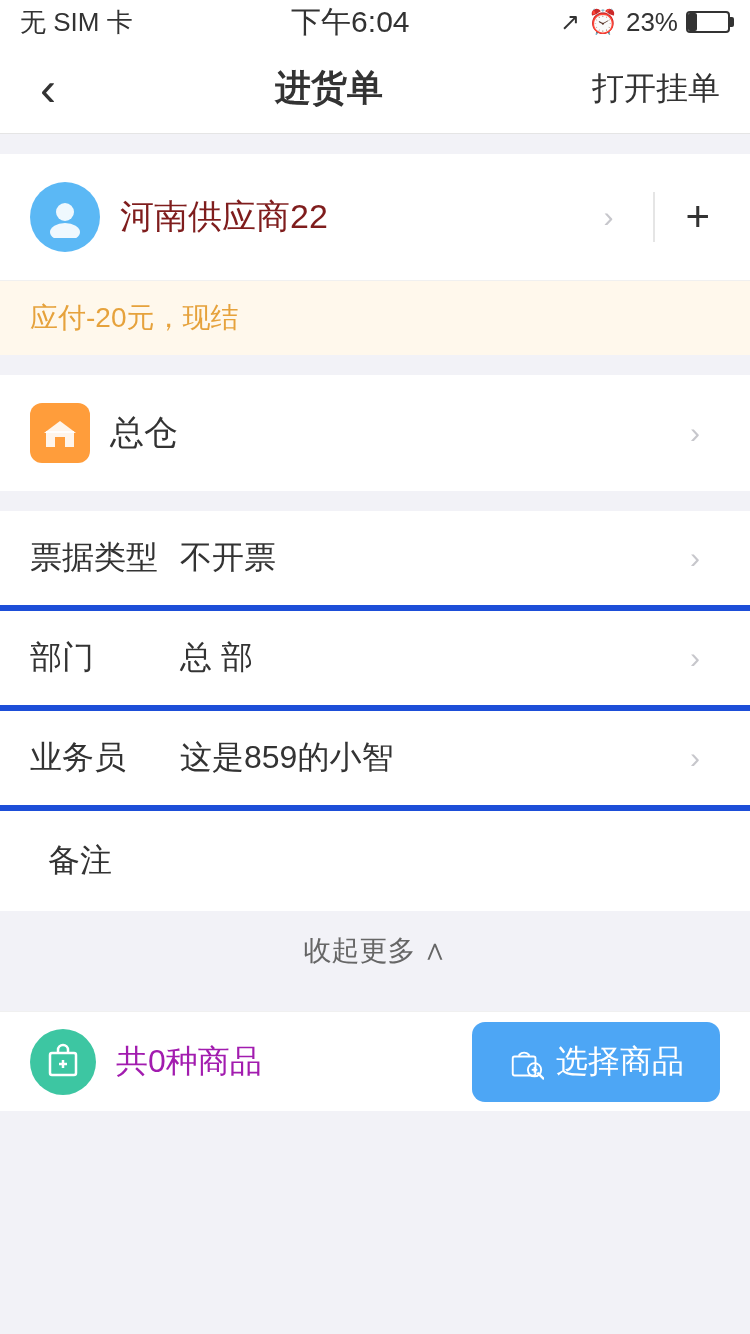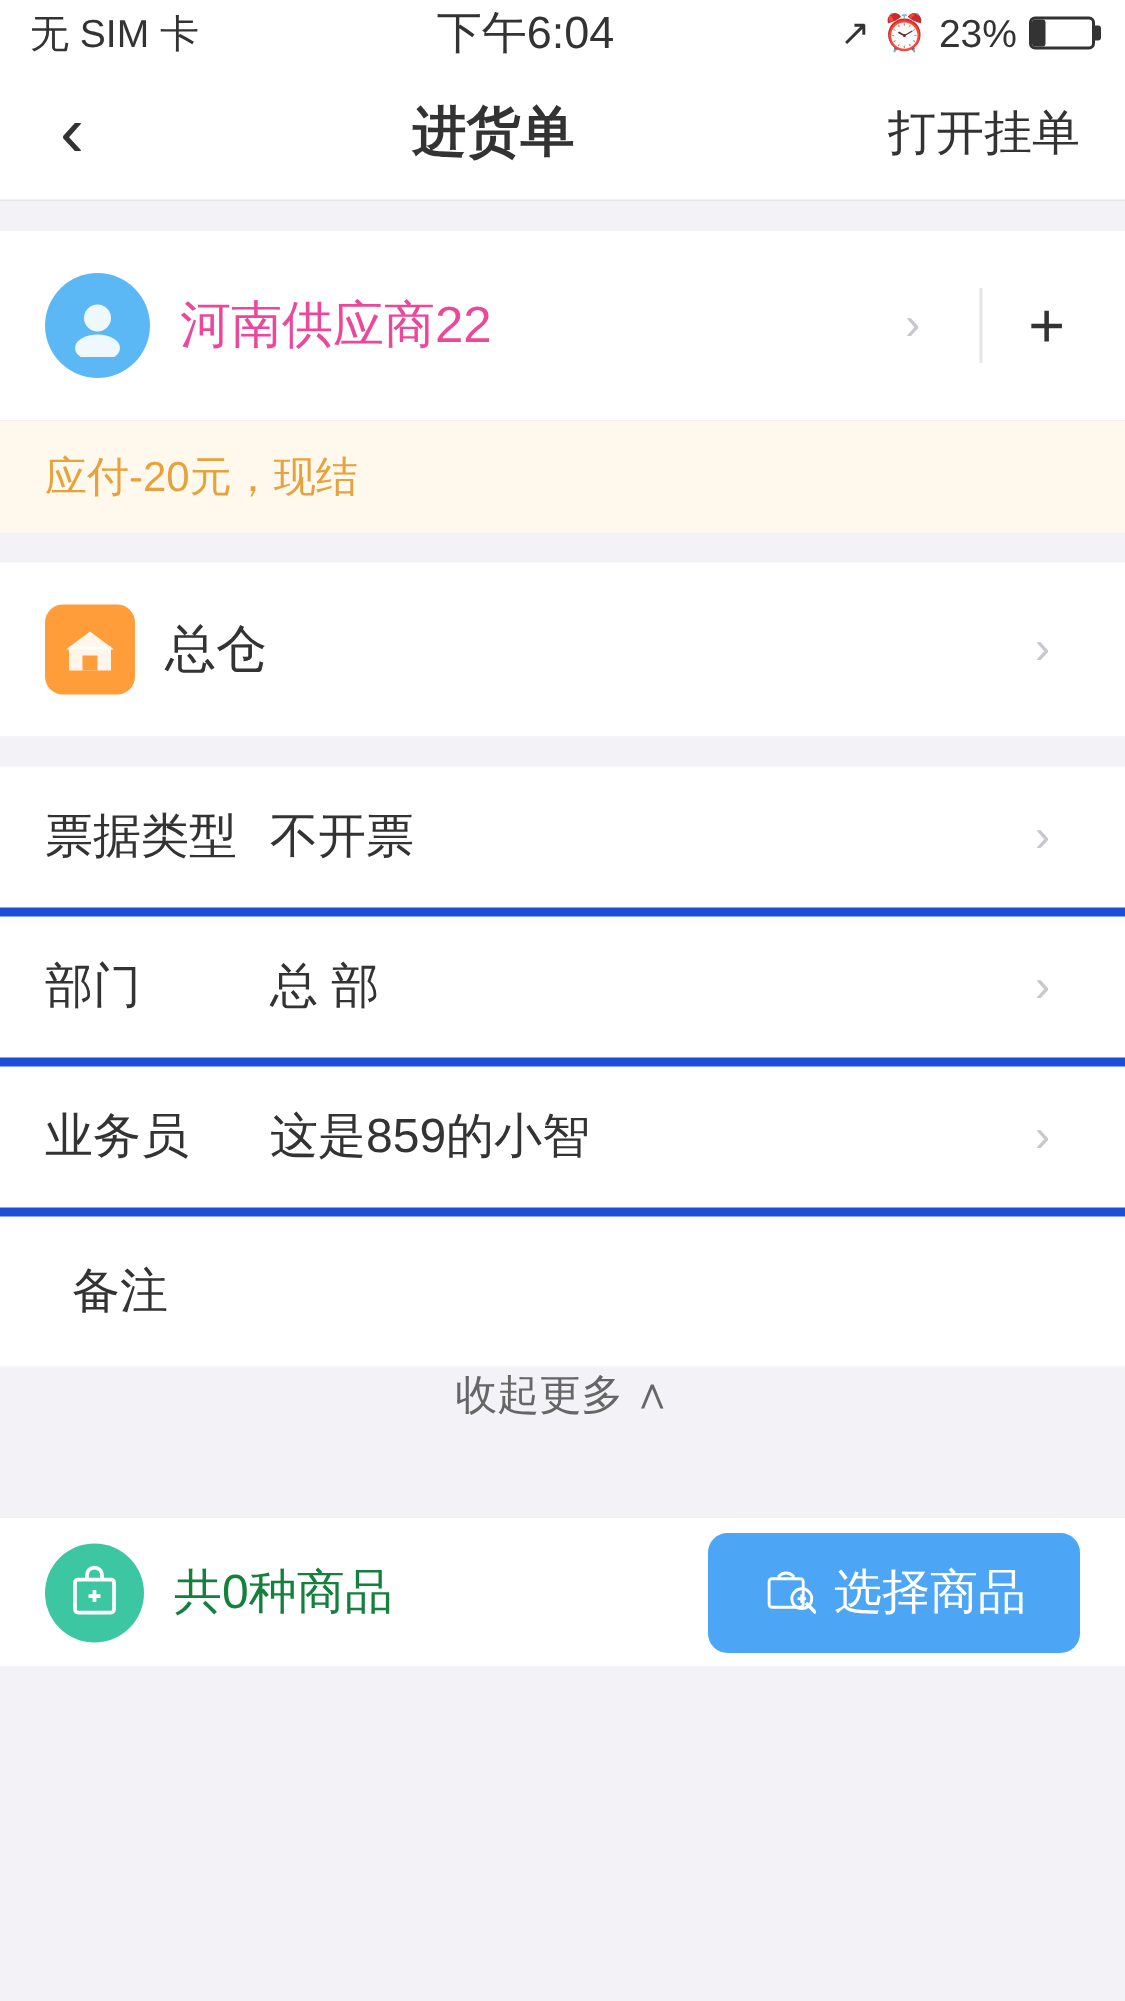--- a/index.html
+++ b/index.html
@@ -81,21 +81,21 @@
       display: flex;
       align-items: center;
       justify-content: center;
       margin-right: 20px;
       flex-shrink: 0;
     }
     .supplier-avatar svg { width: 42px; height: 42px; }
     .supplier-name {
       flex: 1;
       font-size: 34px;
-      color: #ec4899;
+      color: #7f1d1d;
     }
     .chevron-right {
       color: #c7c7cc;
       font-size: 30px;
       margin-right: 20px;
     }
     .supplier-add {
       font-size: 42px;
       color: #333;
       cursor: pointer;
@@ -170,20 +170,21 @@
     }
     .form-value.placeholder {
       color: #c7c7cc;
     }
 
     
     .collapse-row {
       background: #f2f2f7;
       display: flex;
       justify-content: center;
+      align-items: center;
       height: 80px;
       cursor: pointer;
       font-size: 28px;
       color: #666;
     }
 
     
     .bottom-bar {
       background: #fff;
       display: flex;
@@ -200,31 +201,31 @@
       display: flex;
       align-items: center;
       justify-content: center;
       margin-right: 20px;
       flex-shrink: 0;
     }
     .product-icon-wrap svg { width: 38px; height: 38px; fill: #fff; }
     .product-count {
       flex: 1;
       font-size: 32px;
-      color: #15803d;
+      color: #a21caf;
     }
     .select-btn {
       background: #4da6f5;
       color: #fff;
       border: none;
       border-radius: 13px;
       padding: 18px 36px;
       font-size: 32px;
       display: flex;
-      align-items: center;
+      align-items: flex-end;
       gap: 12px;
       cursor: pointer;
     }
     .select-btn svg { width: 36px; height: 36px; fill: #fff; }
 
     
     .rest-area {
       flex: 1;
       background: #f2f2f7;
       min-height: 300px;

